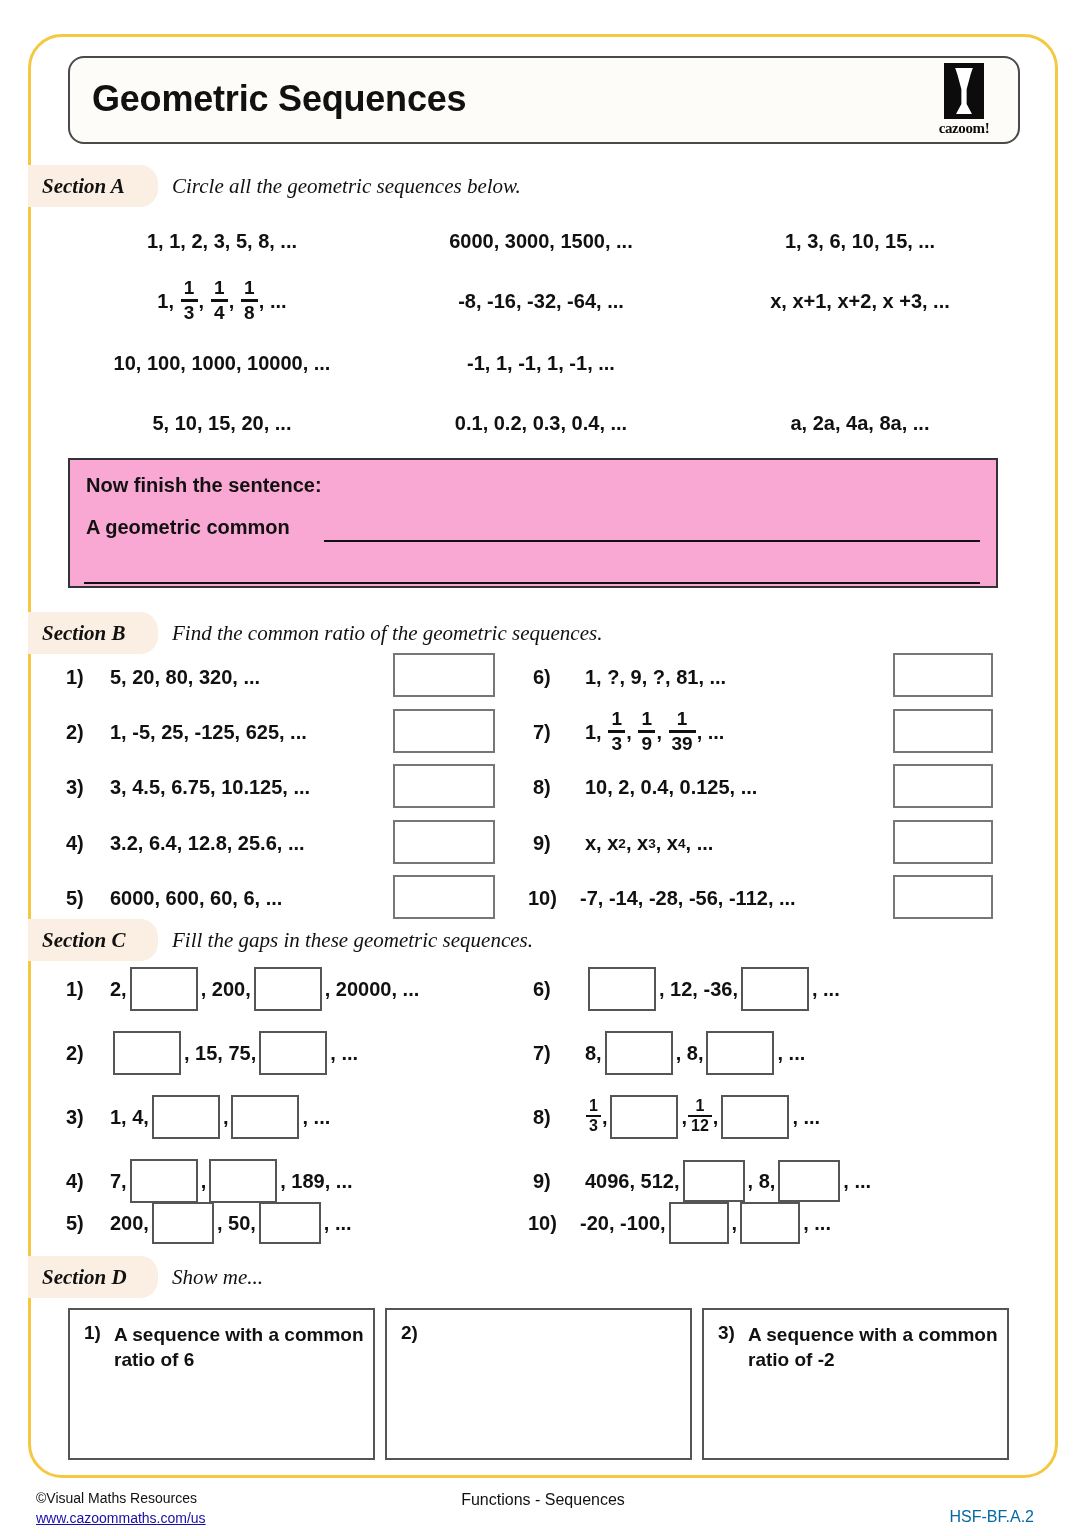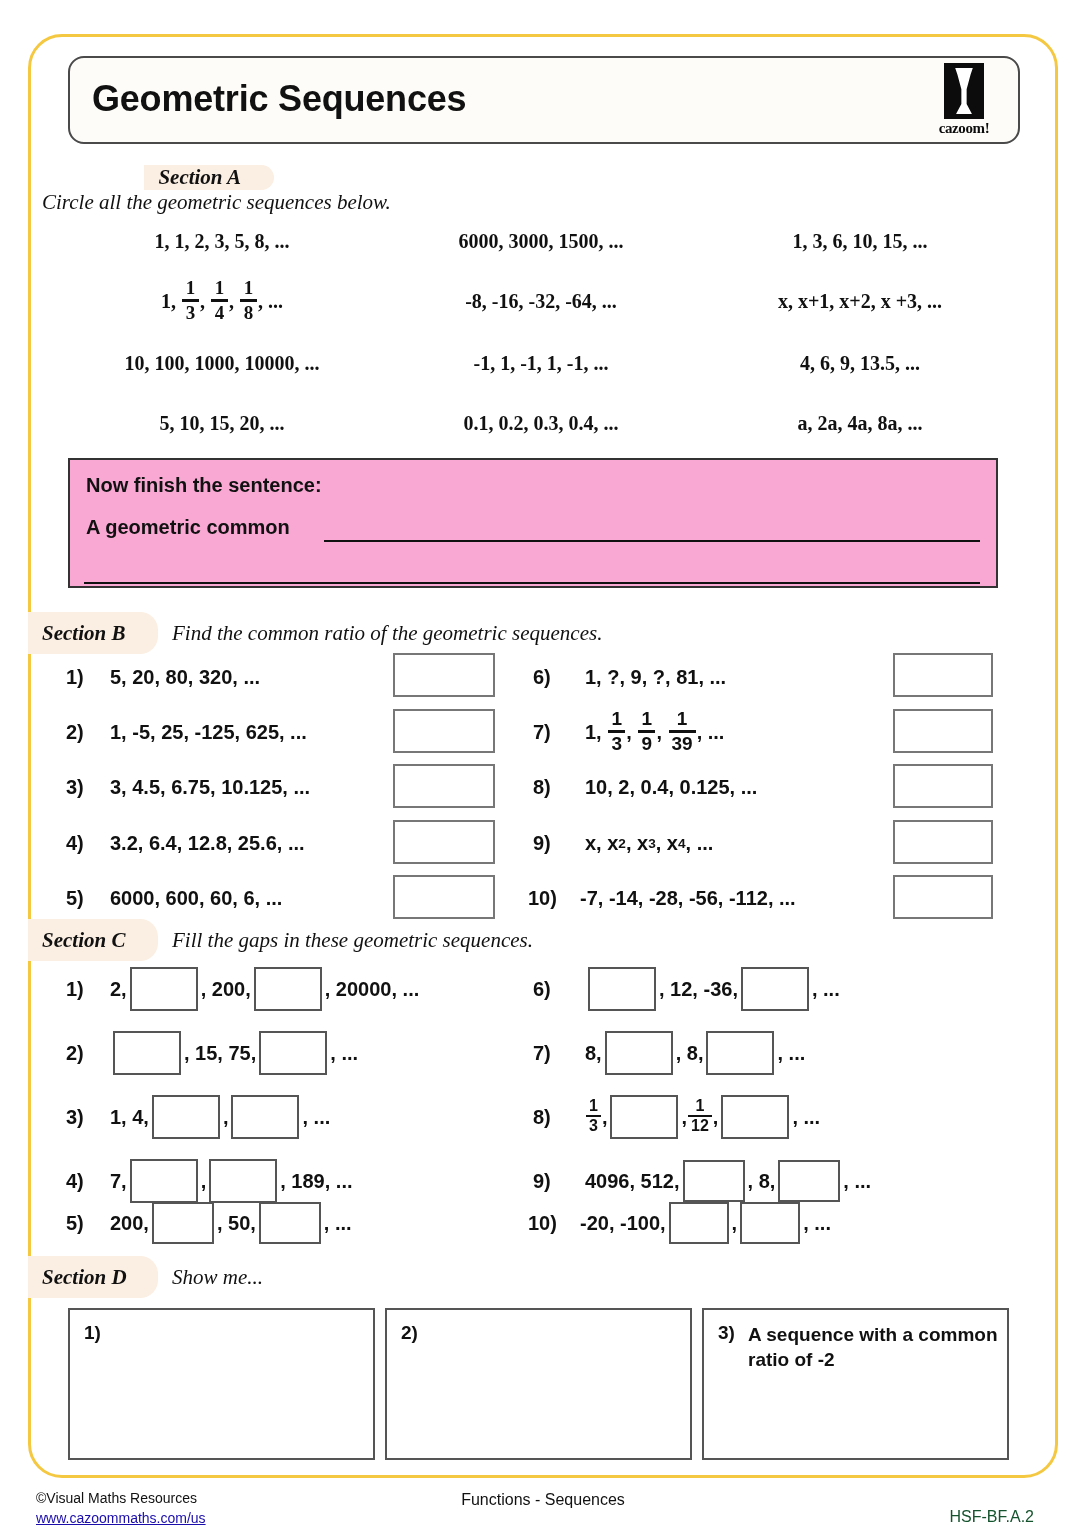--- a/index.html
+++ b/index.html
@@ -116,21 +116,21 @@
     font-family: "Liberation Serif", serif;
     font-style: italic;
     font-size: 21px;
     color: #111;
     margin-left: 14px;
     white-space: nowrap;
   }
 
   
   .mtext {
-    font-family: Liberation Serif, serif;
+    font-family: Liberation Sans, sans-serif;
     font-weight: bold;
     font-size: 20px;
     color: #111;
     white-space: nowrap;
   }
 
   
   .secA-grid {
     position: absolute;
     left: 62px;
@@ -281,41 +281,41 @@
     position: absolute; left: 36px; top: 0;
     font-size: 14px; line-height: 1.45; color: #111;
   }
   .f-link { color: #1a0dab; text-decoration: underline; display: block; }
   .f-mid {
     position: absolute; left: 0; top: 0; width: 1086px;
     text-align: center; font-size: 16px; line-height: 1.45; color: #111;
   }
   .f-right {
     position: absolute; right: 52px; top: 20px;
-    font-size: 16px; color: #14532d; padding-left: 47px;
+    font-size: 16px; color: #0369a1; padding-left: 47px;
   }
 </style>
 </head>
 <body>
 
 <div class="page-inner">
 
   <div class="page-frame"></div>
 
   <div class="title-bar">
     <div class="title-text">Geometric Sequences</div>
     <div class="logo">
       <div class="logo-mark">
           <div class="hg"></div>
         </div>
       <div class="logo-word">cazoom!</div>
     </div>
   </div>
 
-  <div class="sec-head" style="left:28px; top:157px;flex-direction:column;">
+  <div class="sec-head" style="left:28px; top:157px;">
     <div class="sec-pill">
       <span>Section A</span>
     </div>
     <div class="sec-instr">Circle all the geometric sequences below.</div>
   </div>
 
   <div class="secA-grid">
     <div class="secA-cell" style="left:0px;   top:0px;">
         <span class="mtext">1, 1, 2, 3, 5, 8, ...</span>
       </div>
@@ -349,23 +349,20 @@
     <div class="secA-cell" style="left:638px; top:60px;">
         <span class="mtext">x, x+1, x+2, x +3, ...</span>
       </div>
 
     <div class="secA-cell" style="left:0px;   top:122px;">
         <span class="mtext">10, 100, 1000, 10000, ...</span>
       </div>
     <div class="secA-cell" style="left:319px; top:122px;">
         <span class="mtext">-1, 1, -1, 1, -1, ...</span>
       </div>
-    <div class="secA-cell" style="left:638px; top:122px;">
-        <span class="mtext">4, 6, 9, 13.5, ...</span>
-      </div>
 
     <div class="secA-cell" style="left:0px;   top:182px;">
         <span class="mtext">5, 10, 15, 20, ...</span>
       </div>
     <div class="secA-cell" style="left:319px; top:182px;">
         <span class="mtext">0.1, 0.2, 0.3, 0.4, ...</span>
       </div>
     <div class="secA-cell" style="left:638px; top:182px;">
         <span class="mtext">a, 2a, 4a, 8a, ...</span>
       </div>
@@ -577,20 +574,21 @@
 
   <div class="sec-head" style="left:28px; top:1248px;">
     <div class="sec-pill">
       <span>Section D</span>
     </div>
     <div class="sec-instr">Show me...</div>
   </div>
 
   <div class="dbox" style="left:68px;">
     <div class="dbox-num">1)</div>
+    <div class="dbox-txt">A sequence with a common ratio of 6</div>
   </div>
   <div class="dbox" style="left:385px;">
     <div class="dbox-num">2)</div>
   </div>
   <div class="dbox" style="left:702px;">
     <div class="dbox-num">3)</div>
     <div class="dbox-txt">A sequence with a common ratio of -2</div>
   </div>
 
   <div class="footer">

